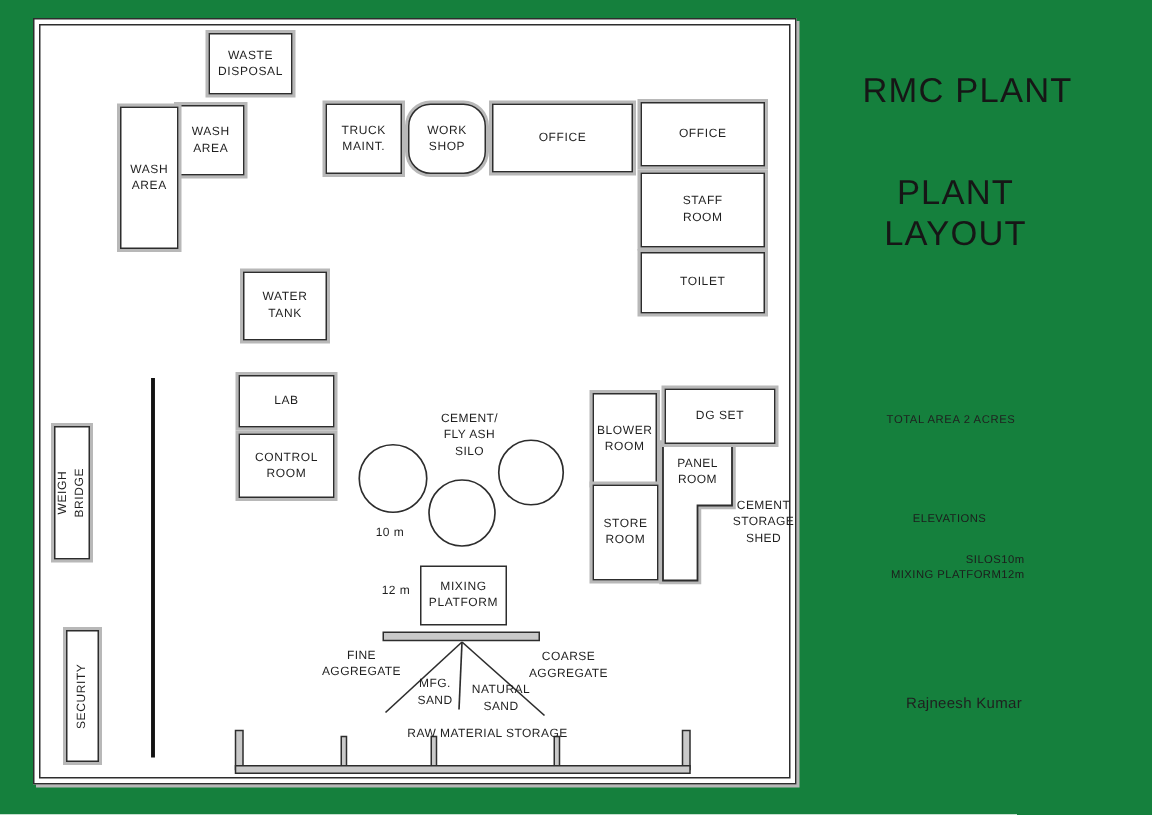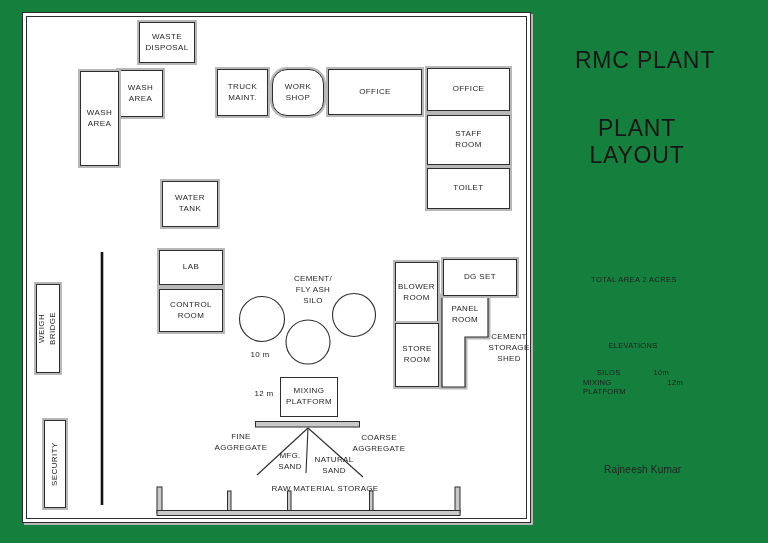--- a/index.html
+++ b/index.html
@@ -24,21 +24,21 @@
   .room.plain{box-shadow:none;}
   .room.vert{writing-mode:vertical-rl;transform:rotate(180deg);}
   .flabel{
     position:absolute;z-index:2;font-size:8px;letter-spacing:.3px;line-height:1.35;
     text-align:center;white-space:pre-line;color:#1f1f1f;
   }
   .side-title{position:absolute;z-index:2;font-size:23px;letter-spacing:.8px;text-align:center;width:170px;color:#161616;}
   .side-note{position:absolute;z-index:2;font-size:7.5px;letter-spacing:.4px;color:#1f1f1f;}
   .elev{position:absolute;left:583px;top:341px;width:100px;z-index:2;font-size:7.5px;letter-spacing:.3px;}
   .elev .hd{text-align:center;margin-bottom:18px;}
-  .elev .row{display:flex;justify-content:center;margin-top:1px;gap:33px;}
+  .elev .row{display:flex;justify-content:flex-end;margin-top:1px;}
   .elev .row:first-of-type .lbl{padding-left:6px;}
   .author{position:absolute;left:604px;top:464px;z-index:2;font-size:10px;letter-spacing:.2px;color:#1f1f1f;}
 
   
   .r-waste{left:139px;top:22px;width:56px;height:41px;}
   .r-washh{left:118px;top:70px;width:45px;height:47px;}
   .r-washv{left:80px;top:71px;width:39px;height:95px;}
   .r-truck{left:217px;top:69px;width:51px;height:47px;}
   .r-work{left:272px;top:69px;width:52px;height:47px;border-radius:15px;}
   .r-office1{left:328px;top:69px;width:94px;height:46px;}

